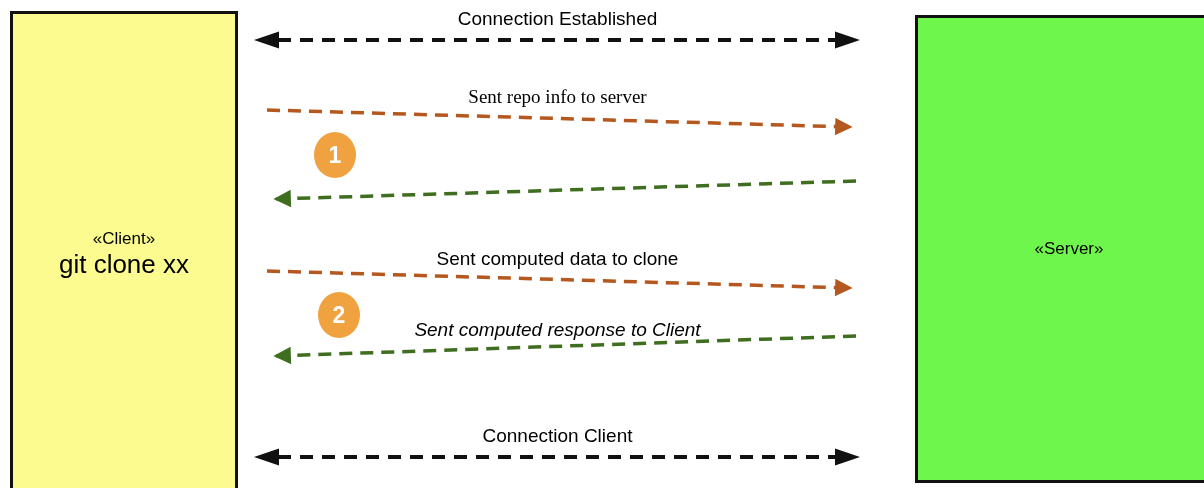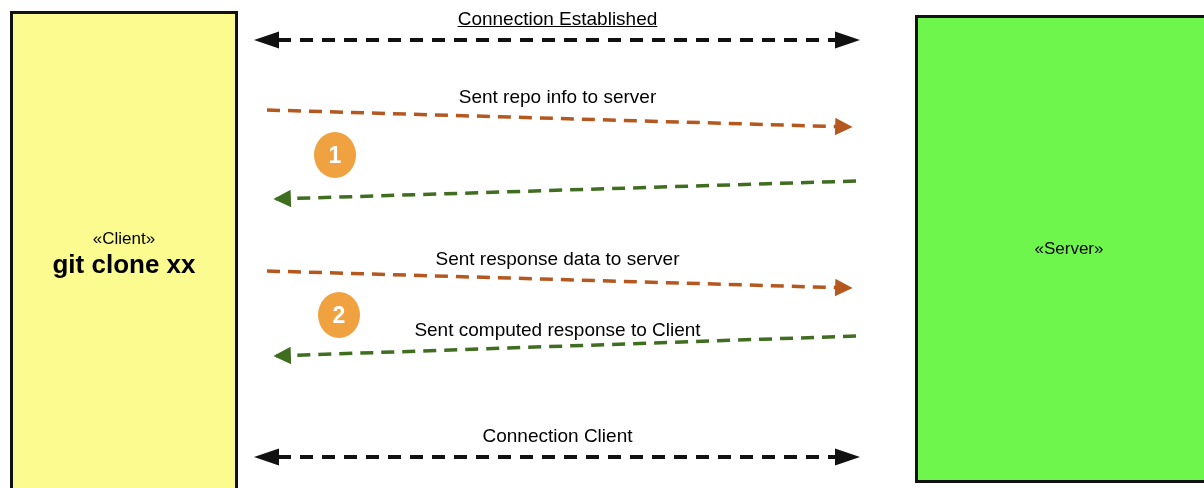--- a/index.html
+++ b/index.html
@@ -36,42 +36,42 @@
     width: 308px; height: 468px;
     background: var(--server-box-fill, #6FF64C);
     margin-left: 28px;
   }
   .stereotype {
     font-size: 17px;
     line-height: 1.25;
   }
   .participant-name {
     font-size: 26px;
-    font-weight: bold;
+    font-weight: normal;
     line-height: 1.2;
   }
   .arrows-layer {
     position: absolute;
     left: 0; top: 0;
     width: 1204px; height: 488px;
     pointer-events: none;
   }
   .msg-label {
     position: absolute;
     left: 250px;
     width: 615px;
     text-align: center;
     font-size: 19px;
     white-space: nowrap;
   }
-  .msg-0 { top: 8px; text-decoration: underline; }
-  .msg-1 { top: 86px; }
+  .msg-0 { top: 8px; }
+  .msg-1 { top: 86px; font-family: Liberation Serif, serif; }
   .msg-2 { top: 158px; }
   .msg-3 { top: 248px; }
-  .msg-4 { top: 319px; }
+  .msg-4 { top: 319px; font-style: italic; }
   .msg-5 { top: 425px; }
   .step-badge {
     position: absolute;
     width: 42px; height: 46px;
     border-radius: 50%;
     background: var(--step-badge, #EFA23F);
     color: var(--step-badge-text, #FFFFFF);
     font-size: 23px;
     font-weight: bold;
     display: flex;
@@ -125,20 +125,20 @@
 
     <g>
       <line class="arrow-black" x1="278" y1="457" x2="836" y2="457"></line>
       <polygon class="head-black" points="254,457 279,448.5 279,465.5"></polygon>
       <polygon class="head-black" points="860,457 835,448.5 835,465.5"></polygon>
     </g>
   </svg>
 
   <div class="msg-label msg-0">Connection Established</div>
   <div class="msg-label msg-1">Sent repo info to server</div>
-  <div class="msg-label msg-3">Sent response data to server</div>
+  <div class="msg-label msg-3">Sent computed data to clone</div>
   <div class="msg-label msg-4">Sent computed response to Client</div>
   <div class="msg-label msg-5">Connection Client</div>
 
   <div class="step-badge step-1">1</div>
   <div class="step-badge step-2">2</div>
 
 </div>
 
 </body></html>

